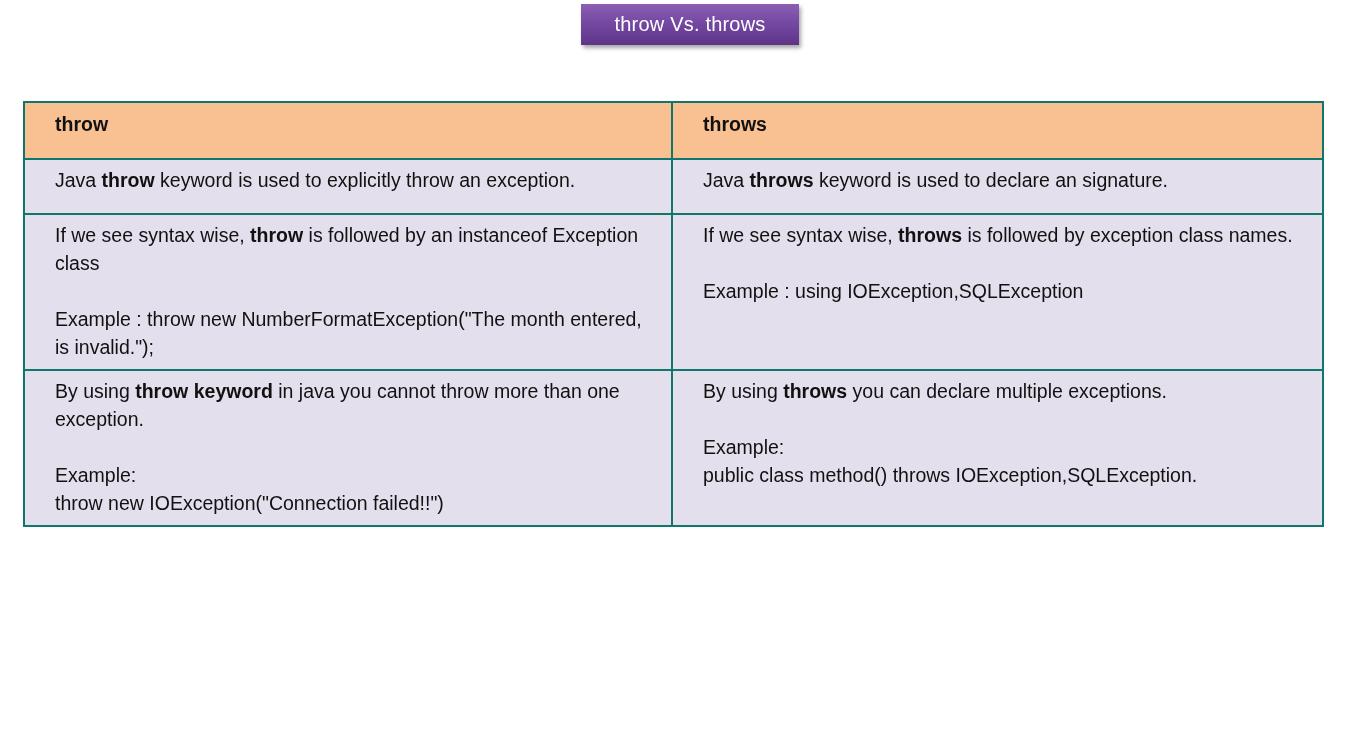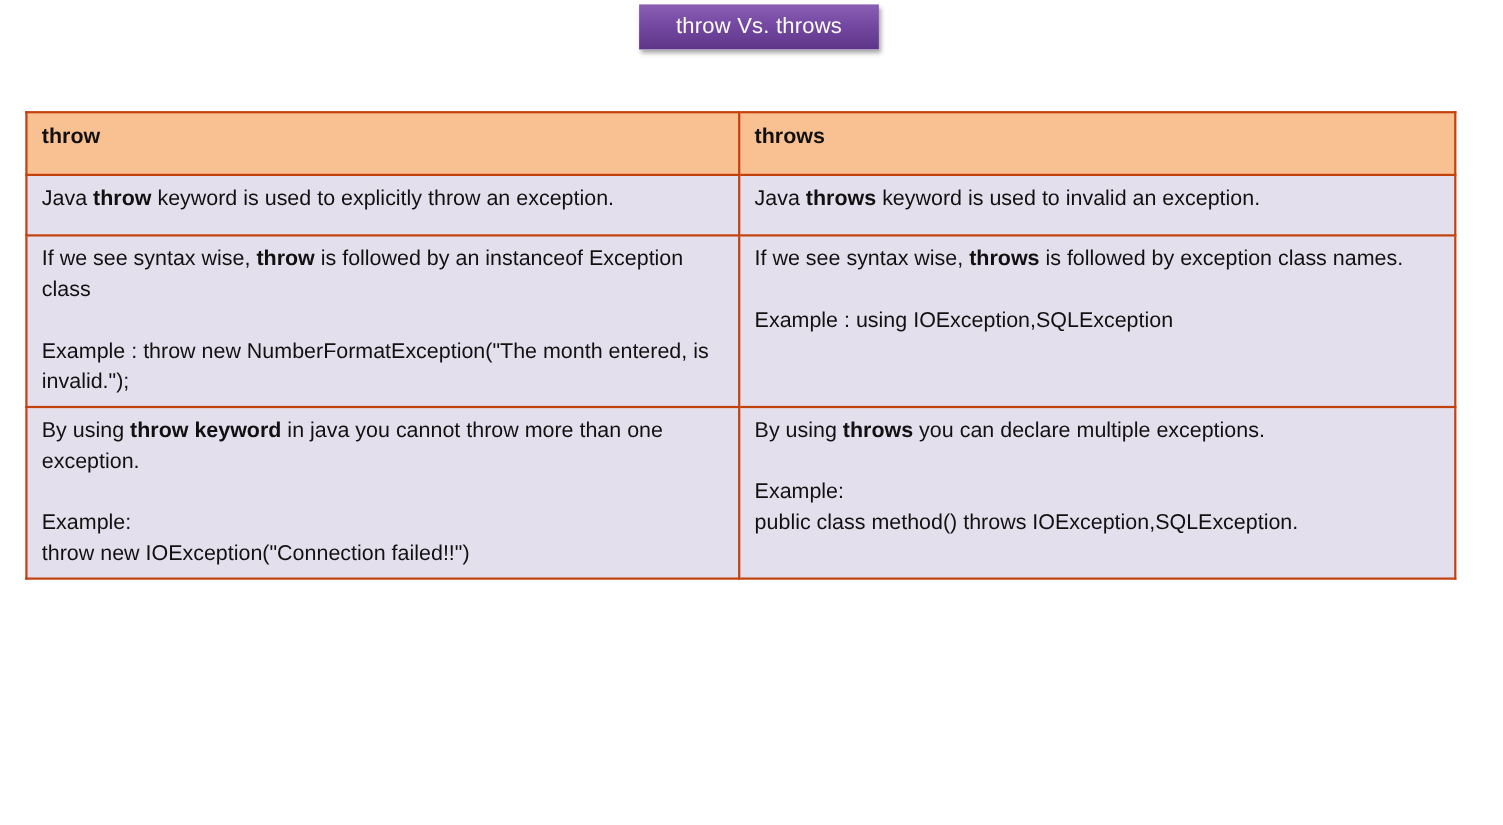--- a/index.html
+++ b/index.html
@@ -35,22 +35,22 @@
       position: absolute;
       left: 23px;
       top: 101px;
       width: 1299px;
       border-collapse: collapse;
       table-layout: fixed;
       font-size: 19.5px;
       line-height: 28px;
     }
     .compare-table td, .compare-table th {
-      border: 2px solid #c2410c;
-      padding: 6px 13px 8px 13px;
+      border: 2px solid #0f766e;
+      padding: 6px 13px 8px 30px;
       vertical-align: top;
       text-align: left;
     }
     .compare-table col.c1 { width: 648px; }
     .compare-table col.c2 { width: 651px; }
     .compare-table th {
       background: #f9c091;
       font-weight: bold;
       height: 40px;
       padding-top: 7px;
@@ -79,21 +79,21 @@
   <thead>
     <tr>
       <th>throw</th>
       <th>throws</th>
     </tr>
   </thead>
   <tbody>
 
     <tr class="row-shaded h-55">
       <td><span>Java </span><b>throw</b><span> keyword is used to explicitly throw an exception.</span></td>
-      <td><span>Java </span><b>throws</b><span> keyword is used to invalid an exception.</span></td>
+      <td><span>Java </span><b>throws</b><span> keyword is used to declare an signature.</span></td>
     </tr>
 
 
     <tr class="row-shaded h-150">
       <td>
         <span class="para"><span>If we see syntax wise, </span><b>throw</b><span> is followed by an instanceof Exception class</span></span>
         <span class="gap"></span>
         <span class="para">Example : throw new NumberFormatException("The month entered, is invalid.");</span>
       </td>
       <td>

